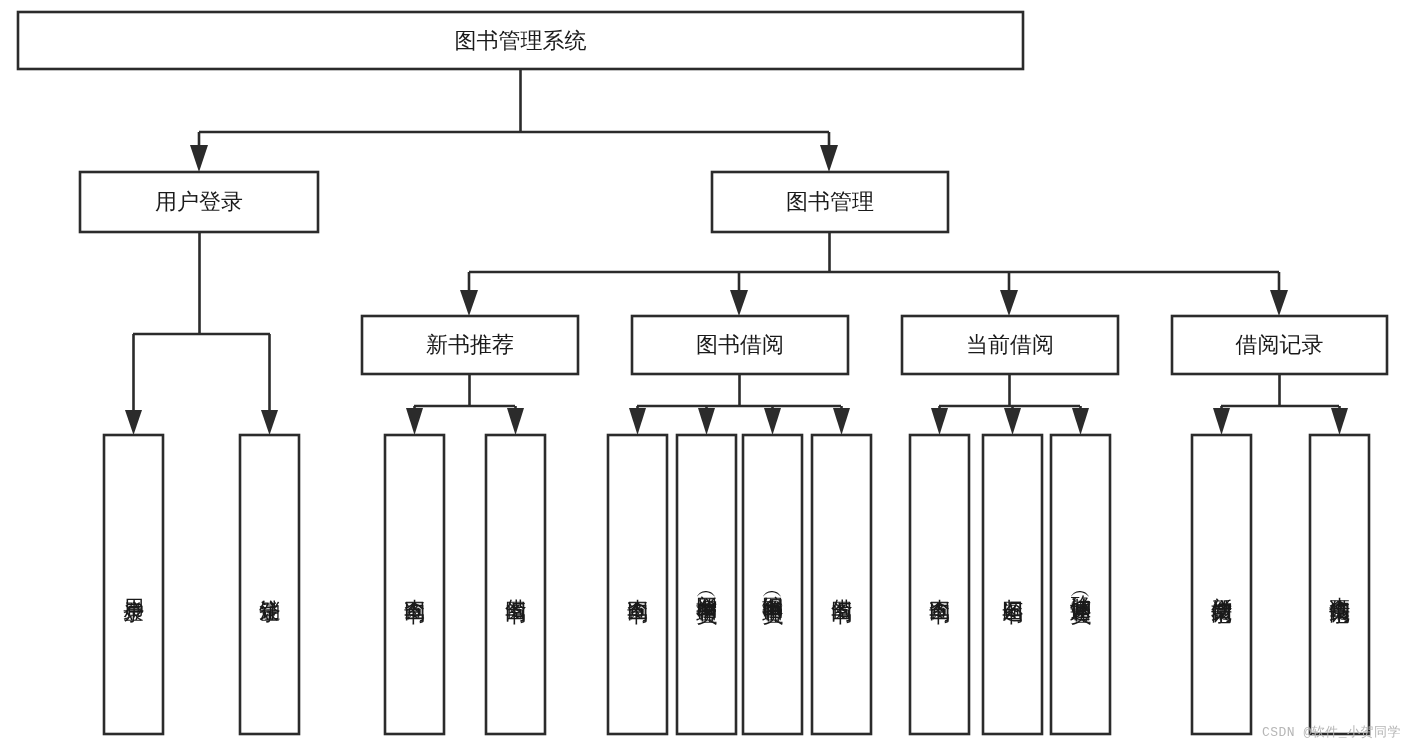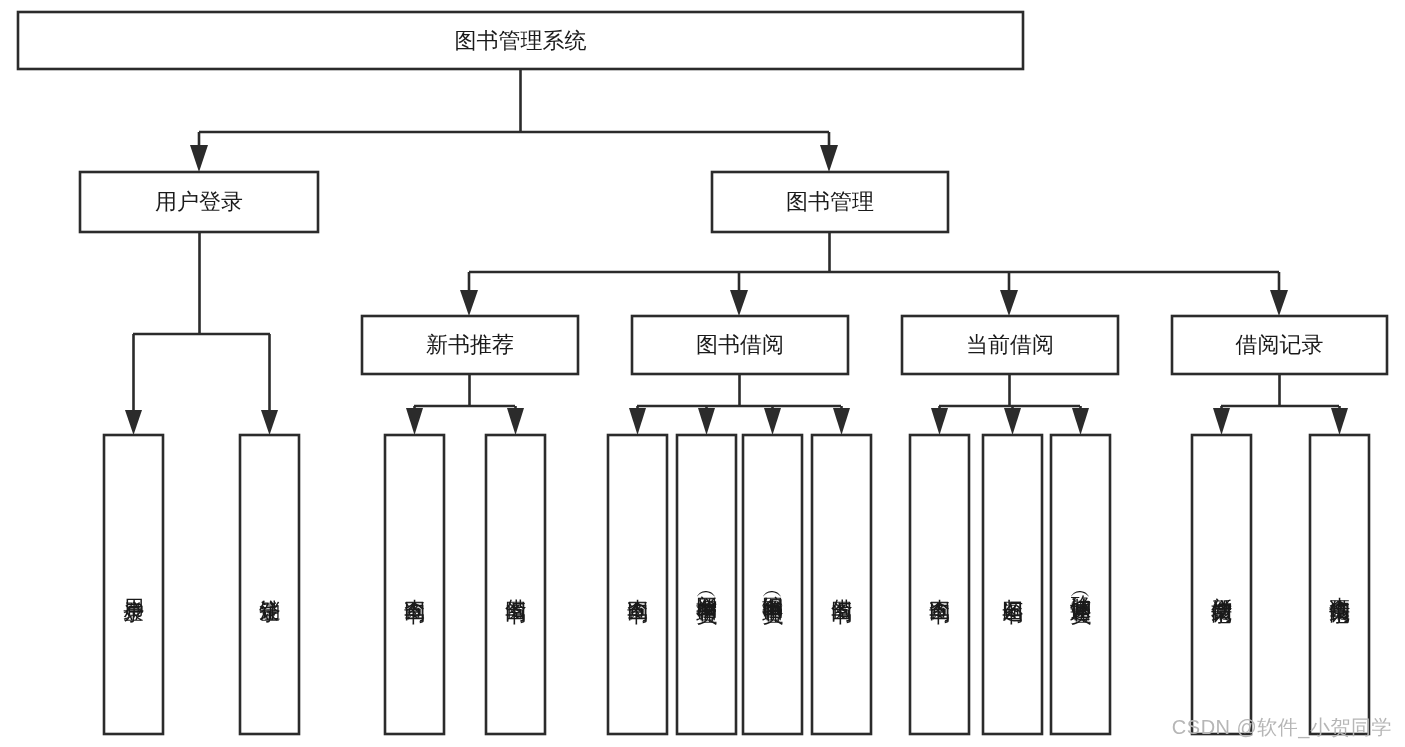--- a/index.html
+++ b/index.html
@@ -60,24 +60,24 @@
     color: #1a1a1a;
     letter-spacing: 1.5px;
     display: flex;
     align-items: center;
     justify-content: center;
     text-align: center;
     pointer-events: none;
   }
   .watermark {
     position: absolute;
-    right: 13px;
+    right: 4px;
     bottom: 6px;
-    font-family: Liberation Sans, sans-serif;
-    font-size: 20px;
+    font-family: Liberation Mono, monospace;
+    font-size: 13px;
     color: #b6b6b6;
     white-space: nowrap;
     letter-spacing: 0.5px;
   }
 </style>
 </head>
 <body>
 
 <div id="diagram-root">
 

